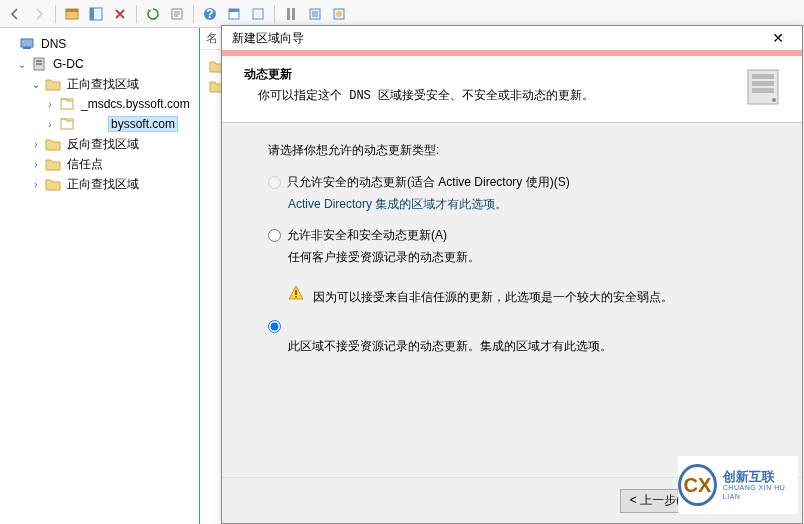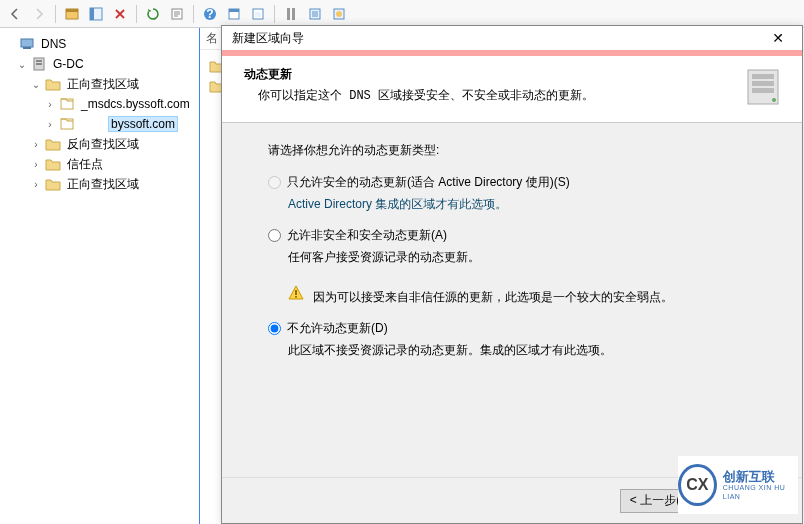--- a/index.html
+++ b/index.html
@@ -42,21 +42,21 @@
 .opt-desc.disabled { color: #0c4a6e; }
 .warn-row { display: flex; align-items: flex-end; gap: 9px; margin-top: 19px; }
 .warn-icon svg { width: 16px; height: 16px; }
 
 .dialog-footer { position: absolute; bottom: 0; left: 0; right: 0; height: 46px; background: #f0f0f0; display: flex; align-items: center; justify-content: flex-end; padding: 0 12px; gap: 6px; border-top: 1px solid #ddd; }
 .dialog-footer button { min-width: 82px; height: 24px; border: 1px solid #aaa; background: #e1e1e1; cursor: pointer; font-size: 12px; }
 
 .content-header { height: 22px; border-bottom: 1px solid #e8e8e8; display: flex; align-items: center; padding-left: 6px; font-size: 12px; color: #555; }
 
 .brand-overlay { position: absolute; right: 6px; bottom: 10px; width: 120px; height: 58px; background: #fff; display: flex; align-items: center; justify-content: center; z-index: 50; }
-.brand-overlay .circ { width: 42px; height: 42px; border: 3px solid #3a6fb5; border-radius: 50%; display:flex; align-items:center; justify-content:center; color:#404040; font-weight:bold; font-size:16px;}
+.brand-overlay .circ { width: 42px; height: 42px; border: 3px solid #3a6fb5; border-radius: 50%; display:flex; align-items:center; justify-content:center; color:#a16207; font-weight:bold; font-size:20px;}
 .brand-overlay .txt { margin-left: 6px; font-size: 11px; color: #3a6fb5; line-height: 1.2; }
 </style>
 </head>
 <body>
 
 <div class="toolbar">
   <span class="tb-btn">
       <svg width="14" height="14">
         <path d="M9 2 L4 7 L9 12" stroke="#666" fill="none" stroke-width="1.5"></path>
       </svg>
@@ -282,21 +282,20 @@
               <path d="M8 1 L15 14 H1 Z" fill="#ffd24a" stroke="#c69b00"></path>
               <rect x="7.2" y="5" width="1.6" height="5" fill="#775500"></rect>
               <rect x="7.2" y="11" width="1.6" height="1.6" fill="#775500"></rect>
             </svg></span>
         <span>因为可以接受来自非信任源的更新，此选项是一个较大的安全弱点。</span>
       </div>
     </div>
 
     <div class="opt">
       <input type="radio" name="dynupd" checked="" style="">
-      <label>不允许动态更新(D)</label>
     </div>
     <div class="opt-desc">此区域不接受资源记录的动态更新。集成的区域才有此选项。</div>
   </div>
   <div class="dialog-footer">
     <button>&lt; 上一步(B)</button>
     <button>下一步(N</button>
   </div>
 </div>
 
 <div class="brand-overlay">

